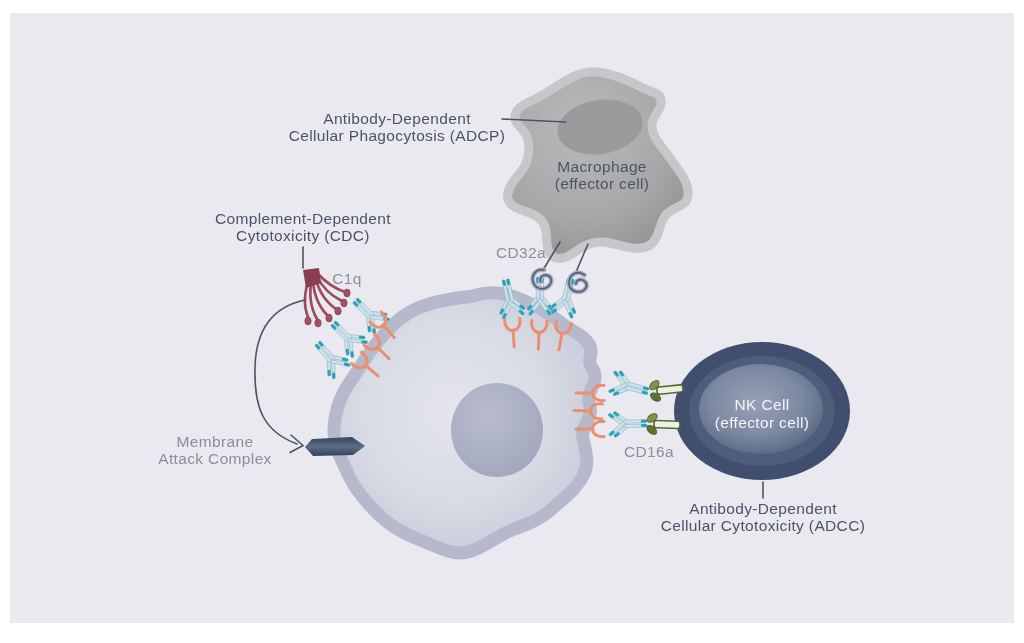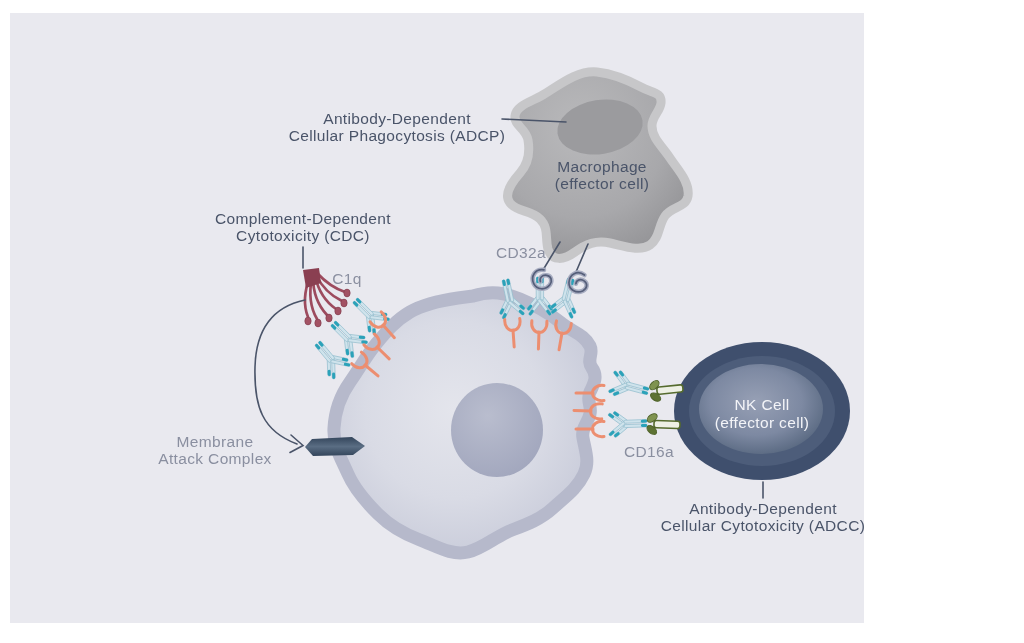--- a/index.html
+++ b/index.html
@@ -1,16 +1,16 @@
 <!DOCTYPE html>
 <html><head>
 <meta charset="utf-8">
 <style>
   html,body{margin:0;padding:0;background:#ffffff;}
-  .canvas{position:relative;width:864px;height:643px;background:#86efac;overflow:hidden;
+  .canvas{position:relative;width:1024px;height:643px;background:#86efac;overflow:hidden;
           font-family:"Liberation Sans", sans-serif;}
   svg{position:absolute;inset:0;display:block;}
   text{font-family:"Liberation Sans", sans-serif;font-size:15.5px;letter-spacing:.35px;}
   .t-dark{fill:#4a5469;}
   .t-grey{fill:#8a8fa0;}
   .t-light{fill:#f3f4f8;}
   .mid{text-anchor:middle;}
   .connector{stroke:#4a5469;stroke-width:1.6;fill:none;stroke-linecap:round;}
   .ab-body{fill:#cfe3ec;stroke:#93bdcd;stroke-width:.7;}
   .ab-tip{fill:#2ba2b9;}

